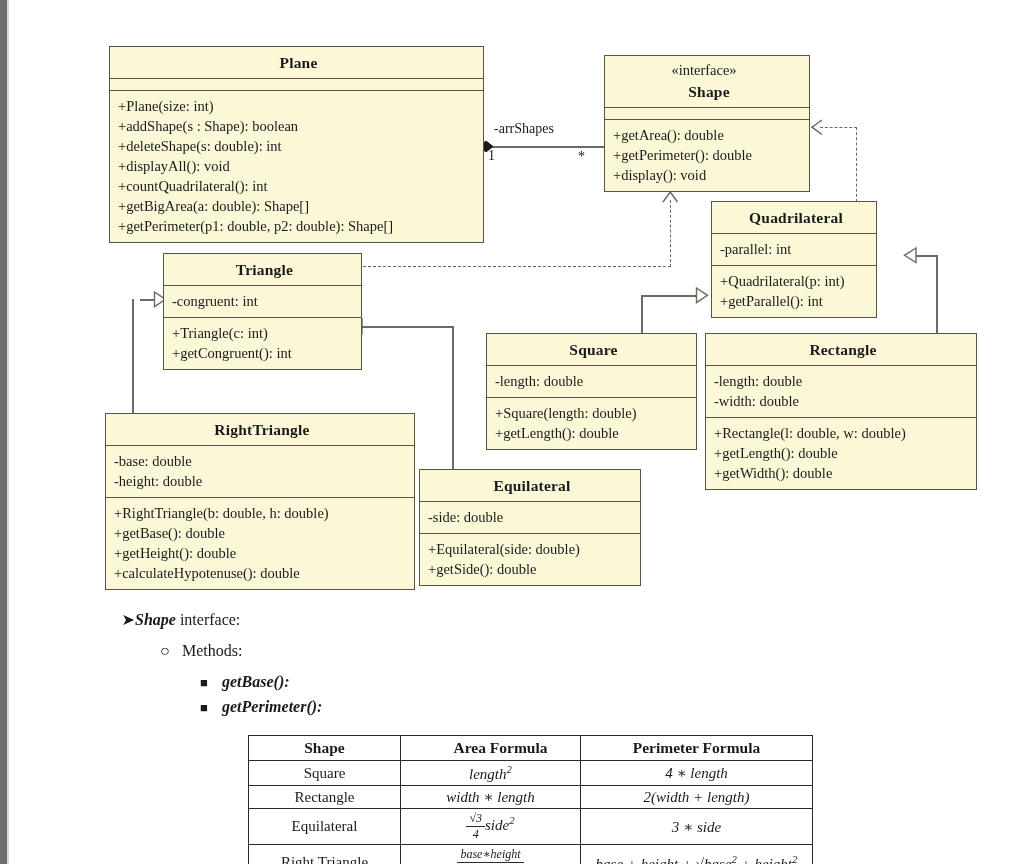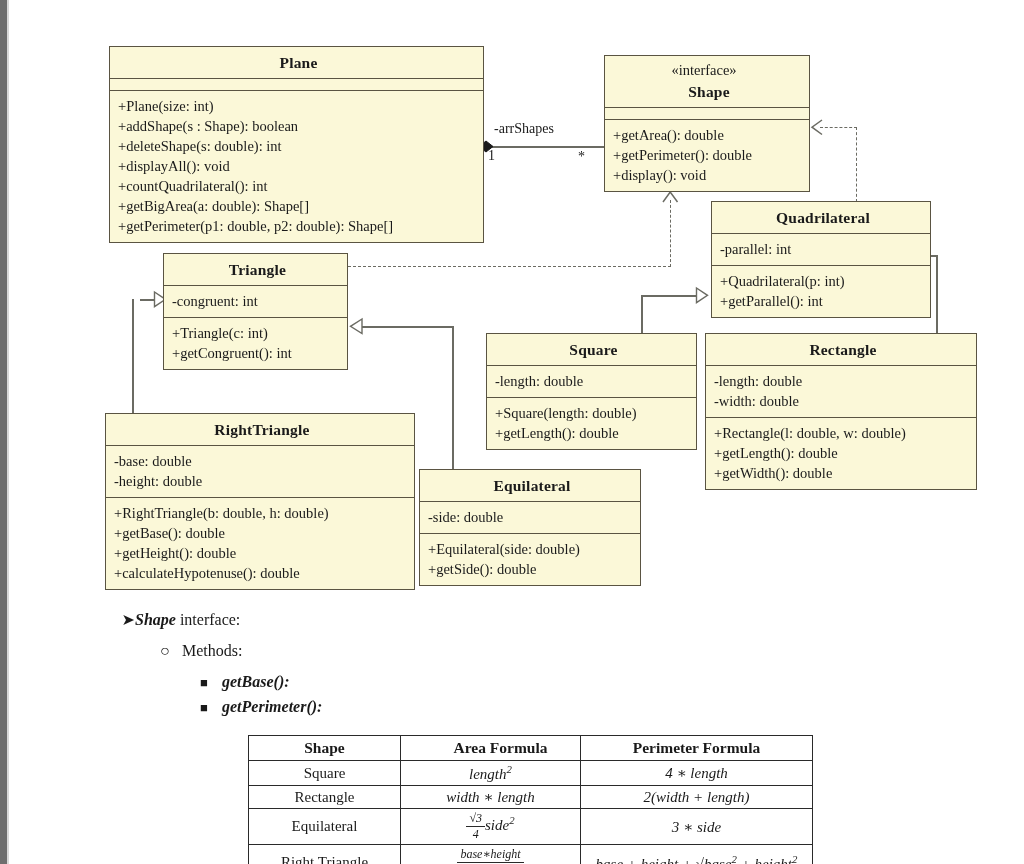--- a/index.html
+++ b/index.html
@@ -207,34 +207,34 @@
     <div class="uml-sep"></div>
     <div class="uml-attrs empty"></div>
     <div class="uml-sep"></div>
     <div class="uml-ops">
       <div class="uml-row">+getArea(): double</div>
       <div class="uml-row">+getPerimeter(): double</div>
       <div class="uml-row">+display(): void</div>
     </div>
   </div>
 
-  <div class="umlbox" style="left:711px; top:201px; width:220px;">
+  <div class="umlbox" style="left:711px; top:201px; width:166px;">
     <div class="uml-title">Quadrilateral</div>
     <div class="uml-sep"></div>
     <div class="uml-attrs">
       <div class="uml-row">-parallel: int</div>
     </div>
     <div class="uml-sep"></div>
     <div class="uml-ops">
       <div class="uml-row">+Quadrilateral(p: int)</div>
       <div class="uml-row">+getParallel(): int</div>
     </div>
   </div>
 
-  <div class="umlbox" style="left:163px; top:253px; width:185px;">
+  <div class="umlbox" style="left:163px; top:253px; width:199px;">
     <div class="uml-title">Triangle</div>
     <div class="uml-sep"></div>
     <div class="uml-attrs">
       <div class="uml-row">-congruent: int</div>
     </div>
     <div class="uml-sep"></div>
     <div class="uml-ops">
       <div class="uml-row">+Triangle(c: int)</div>
       <div class="uml-row">+getCongruent(): int</div>
     </div>

